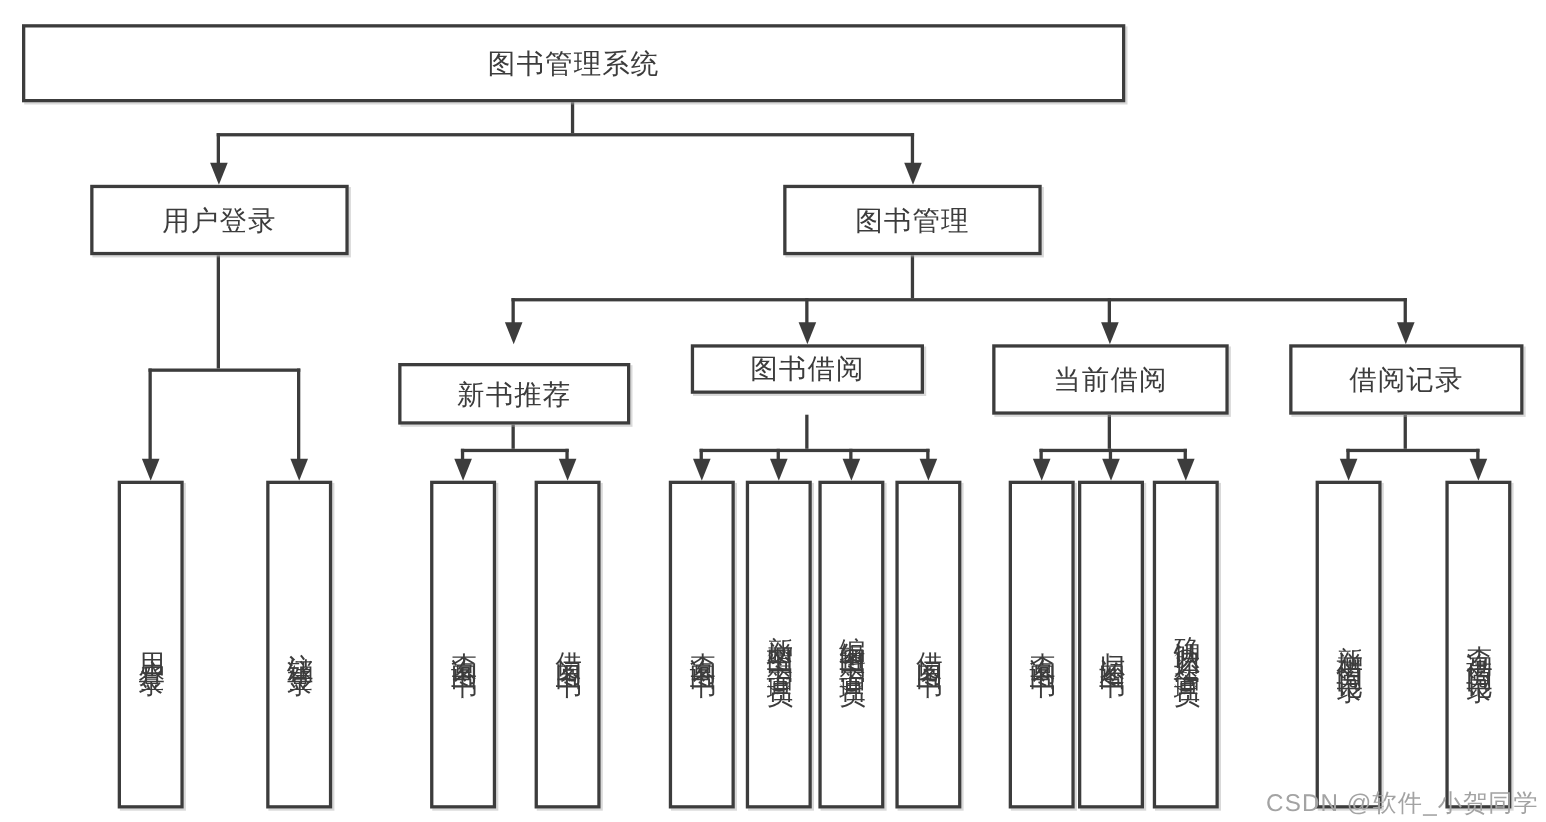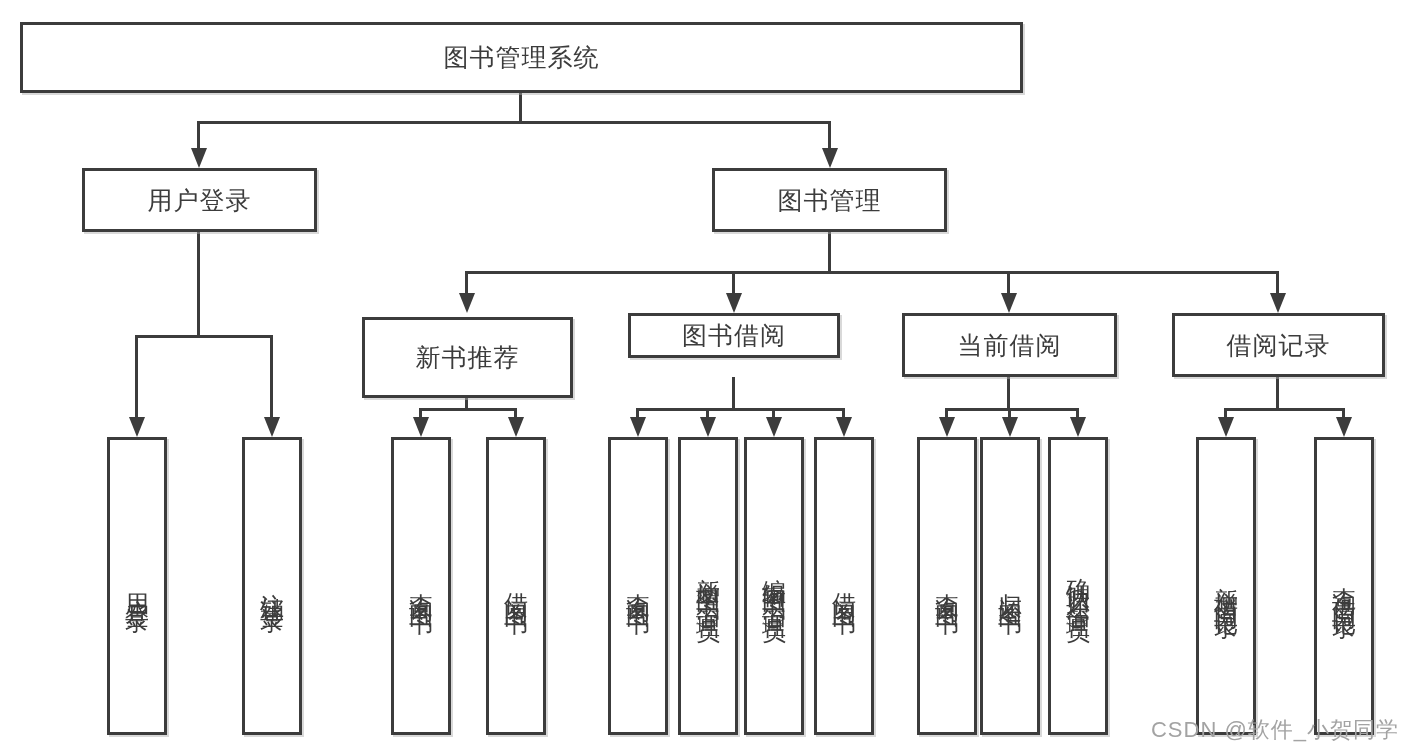--- a/index.html
+++ b/index.html
@@ -95,21 +95,21 @@
   <div class="hl" style="left:465px;top:271px;width:814px"></div>
   <div class="vl" style="left:465px;top:271px;height:24px"></div>
   <div class="vl" style="left:732px;top:271px;height:24px"></div>
   <div class="vl" style="left:1007px;top:271px;height:24px"></div>
   <div class="vl" style="left:1276px;top:271px;height:24px"></div>
   <div class="ah" style="left:459px;top:293px"></div>
   <div class="ah" style="left:726px;top:293px"></div>
   <div class="ah" style="left:1001px;top:293px"></div>
   <div class="ah" style="left:1270px;top:293px"></div>
 
-  <div class="node" style="left:362px;top:317px;width:211px;height:81px">新书推荐</div>
+  <div class="node" style="left:362px;top:330px;width:211px;height:56px">新书推荐</div>
   <div class="node" style="left:628px;top:313px;width:212px;height:45px">图书借阅</div>
   <div class="node" style="left:1172px;top:313px;width:213px;height:64px">借阅记录</div>
   <div class="node" style="left:902px;top:313px;width:215px;height:64px">当前借阅</div>
 
   <div class="vl" style="left:465px;top:377px;height:31px"></div>
   <div class="hl" style="left:419px;top:408px;width:98px"></div>
   <div class="vl" style="left:419px;top:408px;height:12px"></div>
   <div class="vl" style="left:514px;top:408px;height:12px"></div>
   <div class="ah" style="left:413px;top:417px"></div>
   <div class="ah" style="left:508px;top:417px"></div>

